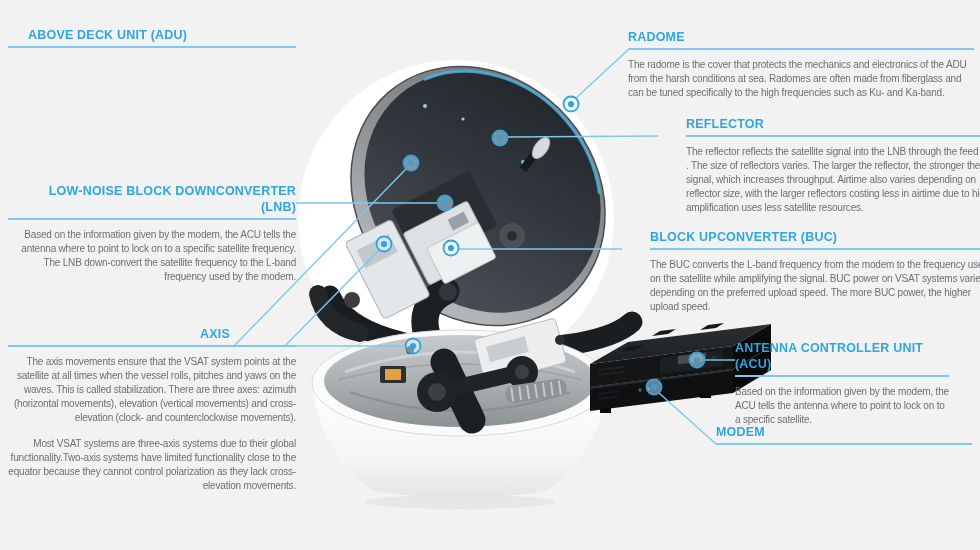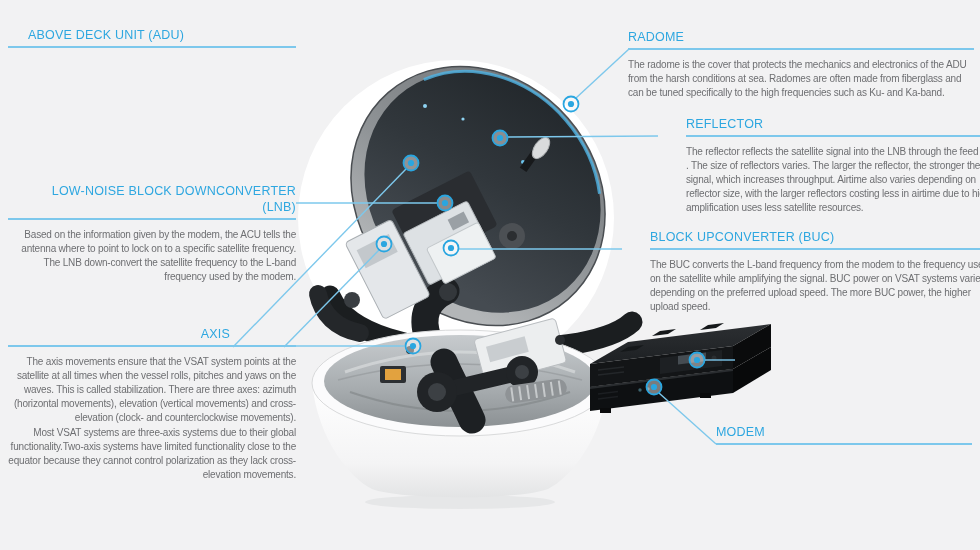--- a/index.html
+++ b/index.html
@@ -5,21 +5,21 @@
   html,body{margin:0;padding:0;background:#e9eaeb;}
   #stage{
     position:relative;width:980px;height:550px;overflow:hidden;
     background:#f2f2f3;
     font-family:"Liberation Sans",sans-serif;
   }
   #art{position:absolute;left:0;top:0;width:980px;height:550px;}
   .sec{position:absolute;}
   .sec h2{
     margin:0;font-family:"Liberation Sans",sans-serif;
-    font-weight:normal;font-size:12.5px;line-height:16px;
+    font-weight:bold;font-size:12.5px;line-height:16px;
     color:#2ea7e0;letter-spacing:.2px;
   }
   .rule{height:2px;background:#7dc8ec;margin-top:3px;}
   .sec p{
     margin:8px 0 0 0;font-size:10px;line-height:14px;
     letter-spacing:-0.2px;color:#6e6f72;
   }
   .pad-l h2,.pad-l p{padding-left:20px;}
   .ta-r h2{text-align:right;padding-right:66px;}
   .ta-r p{text-align:right;}
@@ -206,40 +206,45 @@
   <div class="sec pad-l ta-r" style="left:8px;top:183px;width:288px;">
     <h2 style="text-align:right;padding-right:0;">LOW-NOISE BLOCK DOWNCONVERTER (LNB)</h2>
     <div class="rule"></div>
     <p style="padding-left:0;">Based on the information given by the modem, the ACU tells the antenna where to point to lock on to a specific satellite frequency. The LNB down-convert the satellite frequency to the L-band frequency used by the modem.</p>
   </div>
 
   <div class="sec ta-r" style="left:8px;top:326px;width:288px;">
     <h2>AXIS</h2>
     <div class="rule"></div>
     <p>The axis movements ensure that the VSAT system points at the satellite at all times when the vessel rolls, pitches and yaws on the waves. This is called stabilization. There are three axes: azimuth (horizontal movements), elevation (vertical movements) and cross-elevation (clock- and counterclockwise movements).</p>
-    <p style="margin-top:1px;">Most VSAT systems are three-axis systems due to their global functionality.Two-axis systems have limited functionality close to the equator because they cannot control polarization as they lack cross-elevation movements.</p>
+    <p style="margin-top:12px;">Most VSAT systems are three-axis systems due to their global functionality.Two-axis systems have limited functionality close to the equator because they cannot control polarization as they lack cross-elevation movements.</p>
   </div>
 
   <div class="sec" style="left:628px;top:29px;width:346px;">
     <h2>RADOME</h2>
     <div class="rule"></div>
     <p>The radome is the cover that protects the mechanics and electronics of the ADU from the harsh conditions at sea. Radomes are often made from fiberglass and can be tuned specifically to the high frequencies such as Ku- and Ka-band.</p>
   </div>
 
   <div class="sec" style="left:658px;top:116px;width:316px;margin-left:28px;">
     <h2>REFLECTOR</h2>
     <div class="rule"></div>
     <p>The reflector reflects the satellite signal into the LNB through the feed horn . The size of reflectors varies. The larger the reflector, the stronger the signal, which increases throughput. Airtime also varies depending on reflector size, with the larger reflectors costing less in airtime due to higher amplification uses less satellite resources.</p>
   </div>
 
   <div class="sec" style="left:650px;top:229px;width:352px;">
     <h2>BLOCK UPCONVERTER (BUC)</h2>
     <div class="rule"></div>
     <p>The BUC converts the L-band frequency from the modem to the frequency used on the satellite while amplifying the signal. BUC power on VSAT systems varies depending on the preferred upload speed. The more BUC power, the higher upload speed.</p>
   </div>
 
+  <div class="sec" style="left:735px;top:340px;width:214px;">
+    <h2>ANTENNA CONTROLLER UNIT (ACU)</h2>
+    <div class="rule"></div>
+    <p>Based on the information given by the modem, the ACU tells the antenna where to point to lock on to a specific satellite.</p>
+  </div>
 
   <div class="sec" style="left:716px;top:424px;width:256px;">
     <h2>MODEM</h2>
     <div class="rule"></div>
   </div>
 
 </div>
 
 </body></html>

